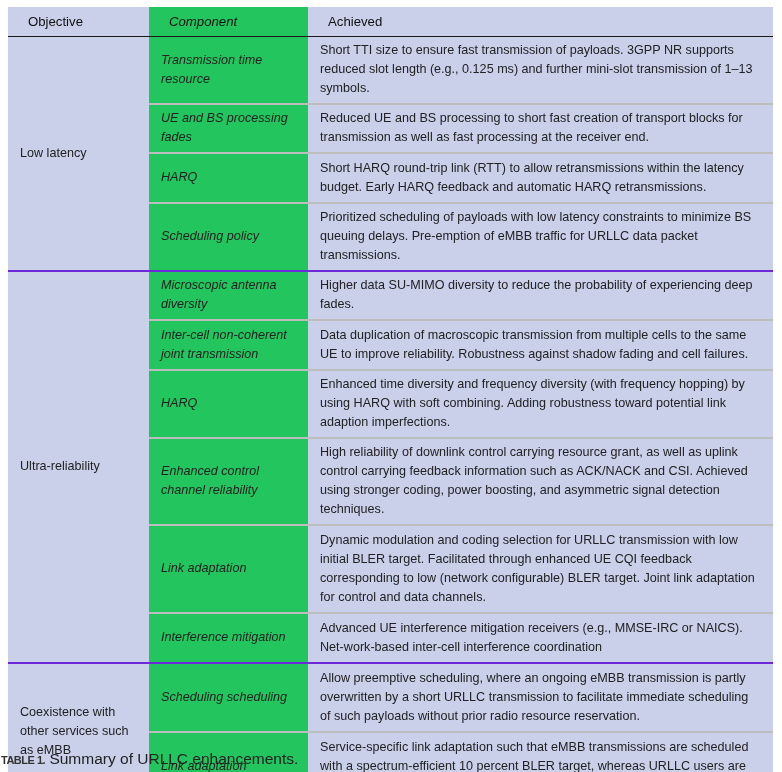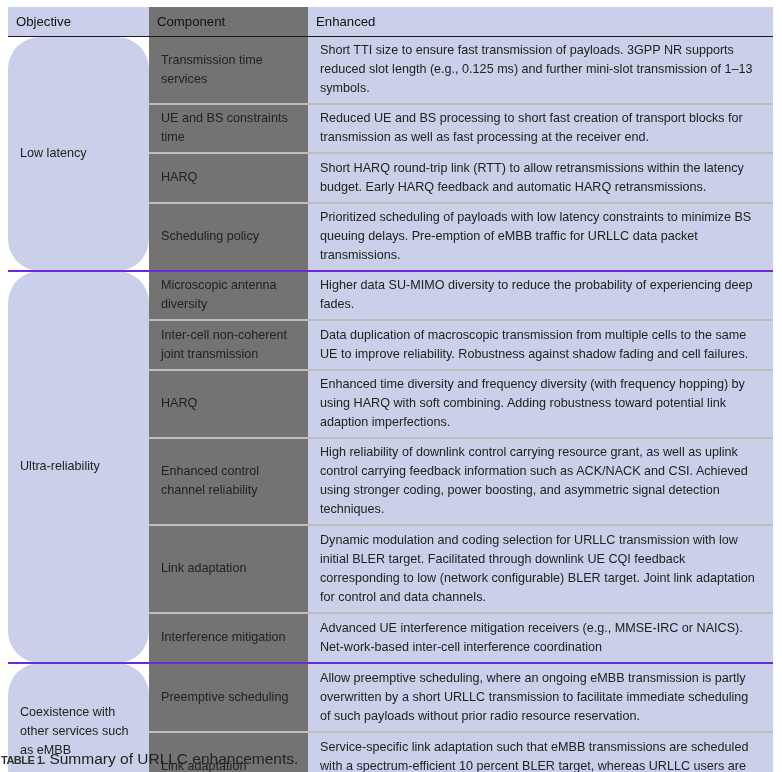--- a/index.html
+++ b/index.html
@@ -4,55 +4,55 @@
   <style>
     html, body { margin: 0; padding: 0; background: #ffffff; }
     body { width: 782px; height: 772px; position: relative; overflow: hidden;
            font-family: "Liberation Sans", "DejaVu Sans", sans-serif; color: #222; }
     table.urllc { position: absolute; left: 8px; top: 7px; width: 765px;
       border-collapse: collapse; table-layout: fixed; font-size: 12.6px; line-height: 19px; }
     table.urllc col.c1 { width: 141px; }
     table.urllc col.c2 { width: 159px; }
     table.urllc col.c3 { width: 465px; }
     table.urllc th { text-align: left; font-weight: normal; font-size: 13.2px;
-      padding: 0 8px; height: 29px; border-bottom: 1.5px solid #1a1a1a; color: #111; }
+      padding: 0 20px; height: 29px; border-bottom: 1.5px solid #1a1a1a; color: #111; }
     table.urllc td { padding: 4px 12px 5px 12px; vertical-align: middle; }
     .blue { background: #cbd0ea; }
-    .grey { background: #737373; }
+    .grey { background: #22c55e; font-style: italic; }
     tr.sep td.comp, tr.sep td.sol { border-top: 2px solid #bdbdbd; }
     tr.groupstart td { border-top: 2px solid #6d28d9; }
-    td.obj { vertical-align: middle; border-radius: 32px; }
+    td.obj { vertical-align: middle; }
     .caption { position: absolute; left: 1px; top: 750px; font-size: 15.5px; color: #222; }
     .caption .lbl { font-size: 11px; letter-spacing: -0.5px; font-weight: bold; color:#333; }
   </style>
 </head>
 <body>
 
 <table class="urllc">
   <colgroup>
       <col class="c1">
       <col class="c2">
       <col class="c3">
     </colgroup>
   <thead>
     <tr>
       <th class="blue">Objective</th>
       <th class="grey">Component</th>
-      <th class="blue">Enhanced</th>
+      <th class="blue">Achieved</th>
     </tr>
   </thead>
   <tbody>
 
     <tr style="height:51px">
       <td class="blue obj" rowspan="4">Low latency</td>
-      <td class="grey comp">Transmission time services</td>
+      <td class="grey comp">Transmission time resource</td>
       <td class="blue sol">Short TTI size to ensure fast transmission of payloads. 3GPP NR supports reduced slot length (e.g., 0.125 ms) and further mini-slot transmission of 1–13 symbols.</td>
     </tr>
     <tr class="sep" style="height:49px">
-      <td class="grey comp">UE and BS constraints time</td>
+      <td class="grey comp">UE and BS processing fades</td>
       <td class="blue sol">Reduced UE and BS processing to short fast creation of transport blocks for transmission as well as fast processing at the receiver end.</td>
     </tr>
     <tr class="sep" style="height:50px">
       <td class="grey comp">HARQ</td>
       <td class="blue sol">Short HARQ round-trip link (RTT) to allow retransmissions within the latency budget. Early HARQ feedback and automatic HARQ retransmissions.</td>
     </tr>
     <tr class="sep" style="height:49px">
       <td class="grey comp">Scheduling policy</td>
       <td class="blue sol">Prioritized scheduling of payloads with low latency constraints to minimize BS queuing delays. Pre-emption of eMBB traffic for URLLC data packet transmissions.</td>
     </tr>
@@ -69,30 +69,30 @@
     <tr class="sep" style="height:68px">
       <td class="grey comp">HARQ</td>
       <td class="blue sol">Enhanced time diversity and frequency diversity (with frequency hopping) by using HARQ with soft combining. Adding robustness toward potential link adaption imperfections.</td>
     </tr>
     <tr class="sep" style="height:69px">
       <td class="grey comp">Enhanced control channel reliability</td>
       <td class="blue sol">High reliability of downlink control carrying resource grant, as well as uplink control carrying feedback information such as ACK/NACK and CSI. Achieved using stronger coding, power boosting, and asymmetric signal detection techniques.</td>
     </tr>
     <tr class="sep" style="height:88px">
       <td class="grey comp">Link adaptation</td>
-      <td class="blue sol">Dynamic modulation and coding selection for URLLC transmission with low initial BLER target. Facilitated through downlink UE CQI feedback corresponding to low (network configurable) BLER target. Joint link adaptation for control and data channels.</td>
+      <td class="blue sol">Dynamic modulation and coding selection for URLLC transmission with low initial BLER target. Facilitated through enhanced UE CQI feedback corresponding to low (network configurable) BLER target. Joint link adaptation for control and data channels.</td>
     </tr>
     <tr class="sep" style="height:50px">
       <td class="grey comp">Interference mitigation</td>
       <td class="blue sol">Advanced UE interference mitigation receivers (e.g., MMSE-IRC or NAICS). Net-work-based inter-cell interference coordination</td>
     </tr>
 
     <tr class="groupstart" style="height:69px">
       <td class="blue obj" rowspan="2">Coexistence with other services such as eMBB</td>
-      <td class="grey comp">Preemptive scheduling</td>
+      <td class="grey comp">Scheduling scheduling</td>
       <td class="blue sol">Allow preemptive scheduling, where an ongoing eMBB transmission is partly overwritten by a short URLLC transmission to facilitate immediate scheduling of such payloads without prior radio resource reservation.</td>
     </tr>
     <tr class="sep" style="height:68px">
       <td class="grey comp">Link adaptation</td>
       <td class="blue sol">Service-specific link adaptation such that eMBB transmissions are scheduled with a spectrum-efficient 10 percent BLER target, whereas URLLC users are served with lower BLER target (&lt; 1%).</td>
     </tr>
   </tbody>
 </table>
 
 <div class="caption">

